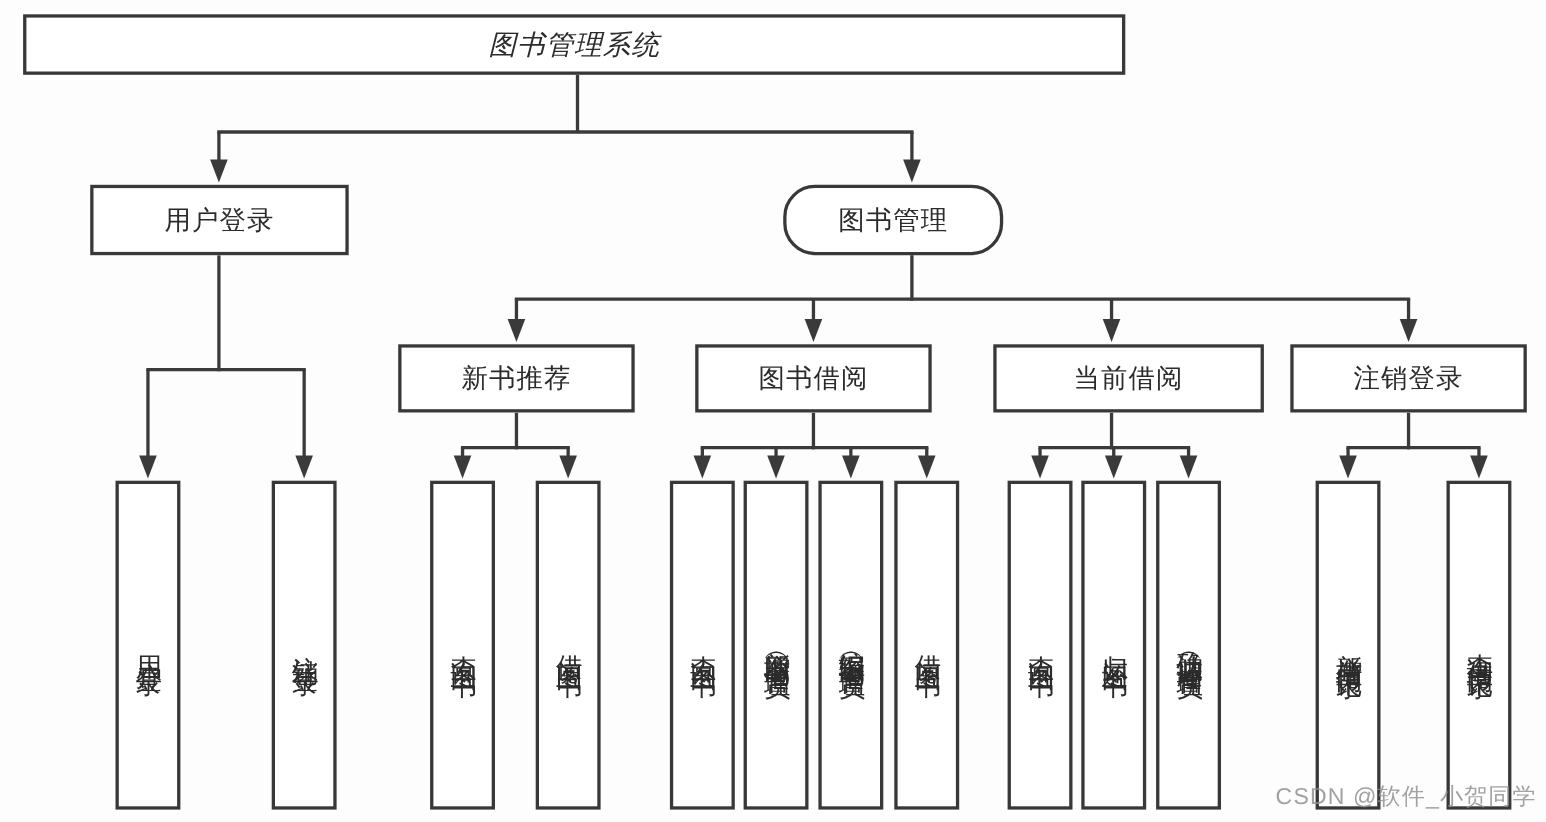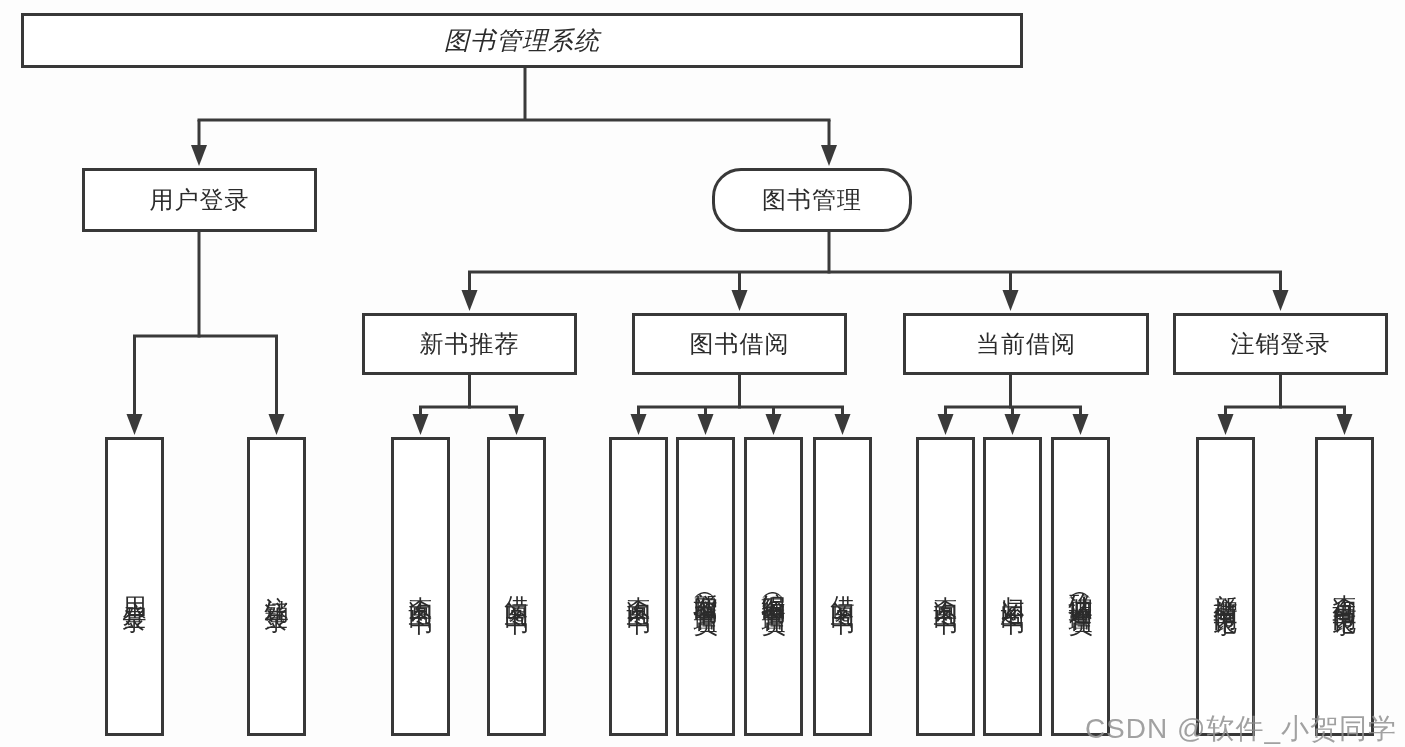--- a/index.html
+++ b/index.html
@@ -33,21 +33,21 @@
     font-size:24px;
     writing-mode:vertical-rl;
     text-orientation:mixed;
     letter-spacing:5px;
     line-height:1;
     z-index:2;
   }
   .watermark{
     position:absolute;
     right:8px;top:710px;
-    font-size:28px;
+    font-size:21px;
     color:rgba(145,145,145,0.85);
     letter-spacing:1px;
     z-index:5;
     white-space:nowrap;
     text-align:right;
   }
 </style>
 </head>
 <body>
 

